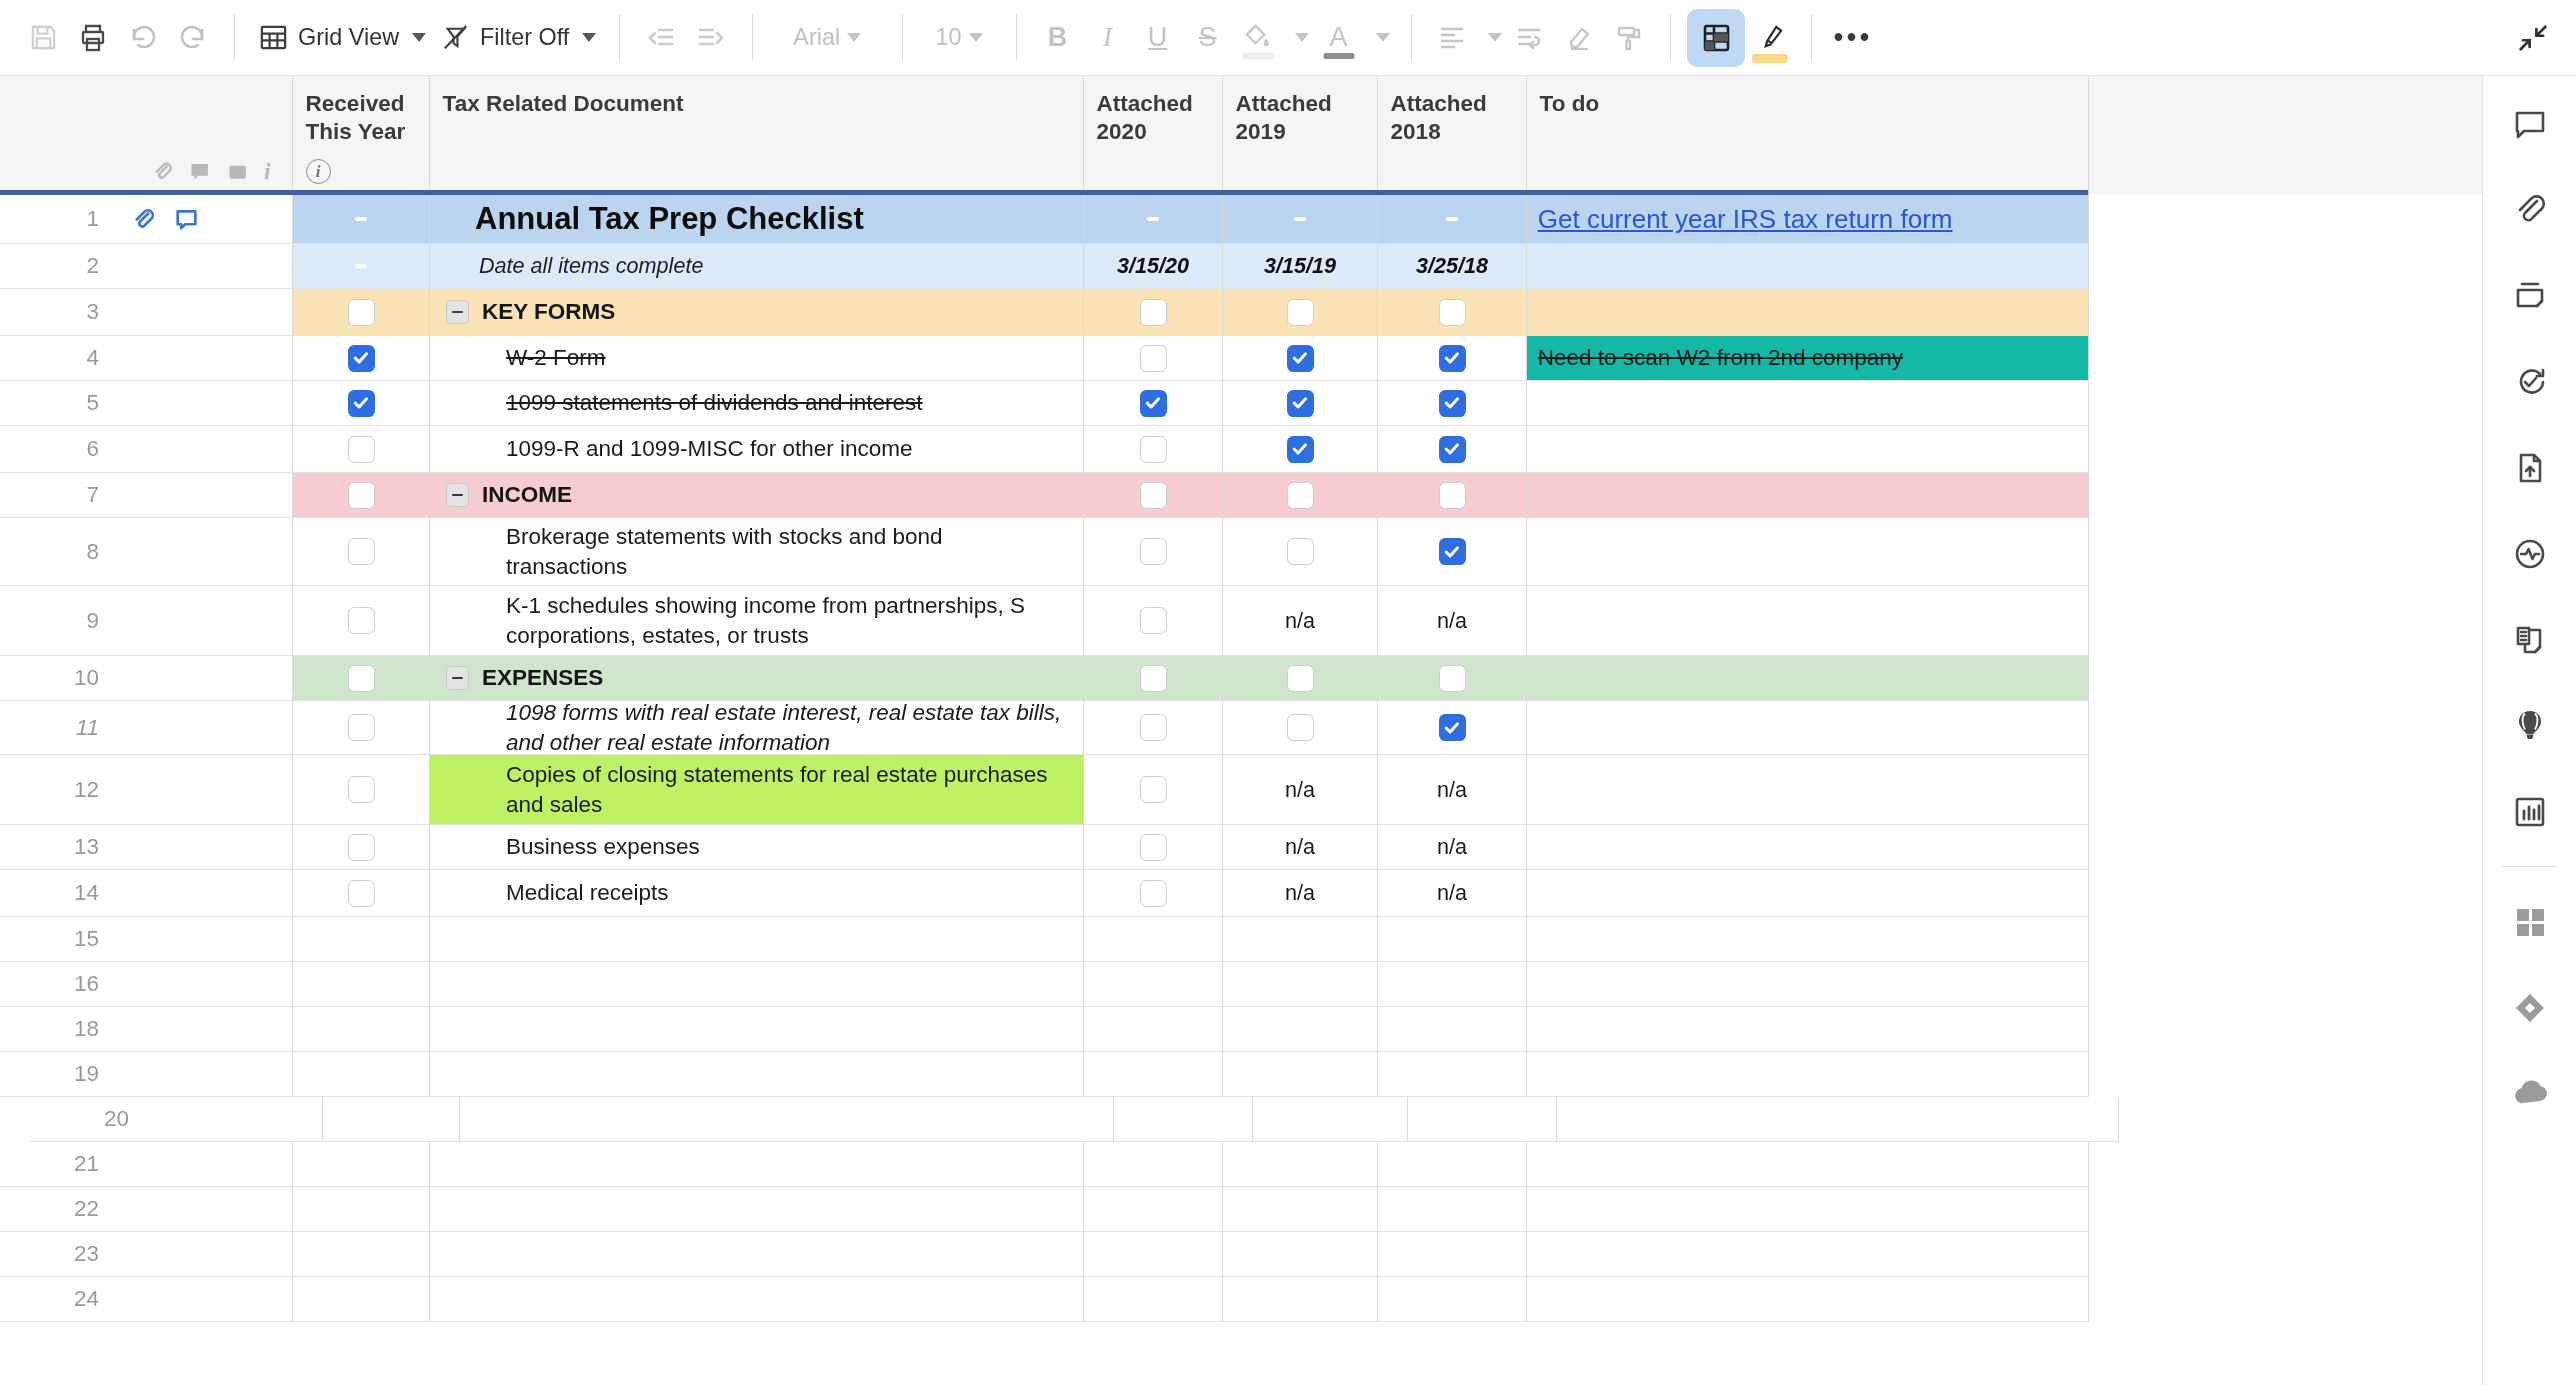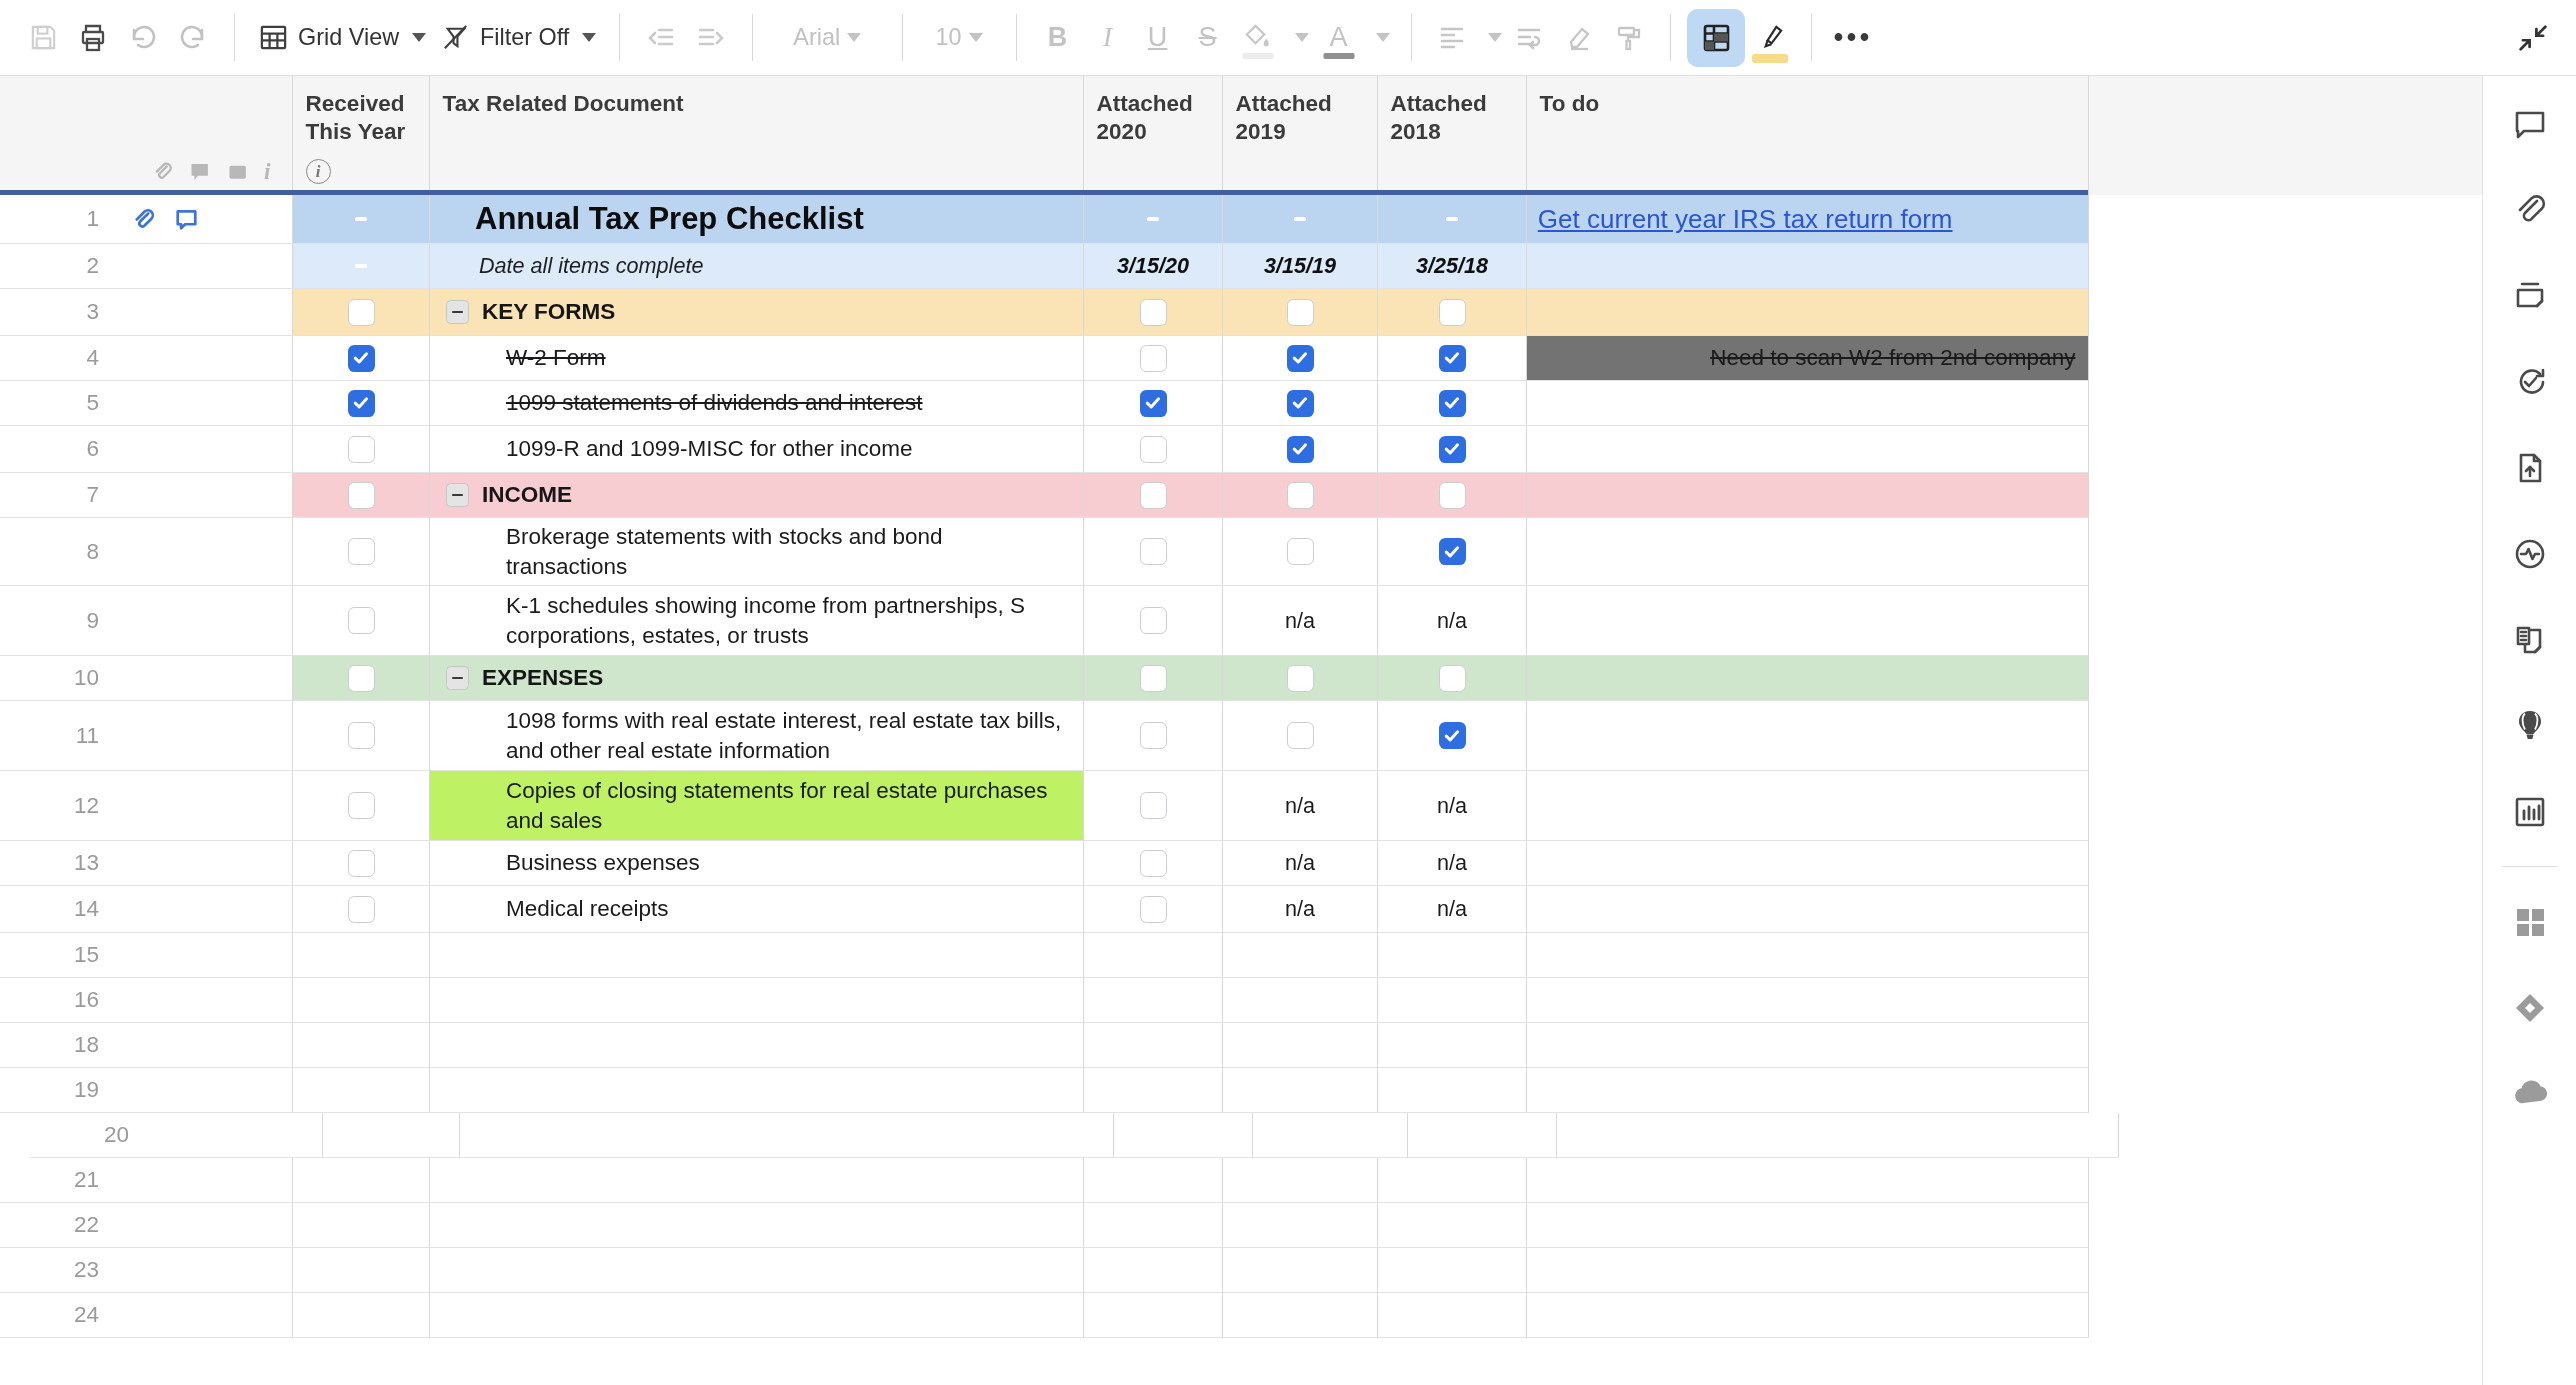--- a/index.html
+++ b/index.html
@@ -392,21 +392,21 @@
                 </svg>
               </div>
             </div>
             <div class="cell col-a2018 center" style="background: rgb(255, 255, 255);">
               <div class="checkbox checked">
                 <svg width="23.4" height="23.4" viewBox="0 0 30 30" fill="none" stroke="#fff" stroke-width="3.8" stroke-linecap="round" stroke-linejoin="round">
                   <path d="M8 15.5 l5 5 L22.5 10"></path>
                 </svg>
               </div>
             </div>
-            <div class="cell col-todo" style="background: #737373; justify-content: flex-end;">
+            <div class="cell col-todo" style="background: #14b8a6;">
               <span class="todo-txt strike">Need to scan W2 from 2nd company</span>
             </div>
           </div>
           <div class="row" style="height: 45px;">
             <div class="gcell col-gutter">
               <div class="rownum">5</div>
             </div>
             <div class="cell col-received center" style="background: rgb(255, 255, 255);">
               <div class="checkbox checked">
                 <svg width="23.4" height="23.4" viewBox="0 0 30 30" fill="none" stroke="#fff" stroke-width="3.8" stroke-linecap="round" stroke-linejoin="round">
@@ -556,21 +556,21 @@
               <div class="checkbox"></div>
             </div>
             <div class="cell col-a2019 center" style="background: rgb(207, 230, 205);">
               <div class="checkbox"></div>
             </div>
             <div class="cell col-a2018 center" style="background: rgb(207, 230, 205);">
               <div class="checkbox"></div>
             </div>
             <div class="cell col-todo" style="background: rgb(207, 230, 205);"></div>
           </div>
-          <div class="row" style="height: 70px;">
+          <div class="row" style="height: 54px; font-style: italic;">
             <div class="gcell col-gutter">
               <div class="rownum">11</div>
             </div>
             <div class="cell col-received center" style="background: rgb(255, 255, 255);">
               <div class="checkbox"></div>
             </div>
             <div class="cell col-doc" style="background: rgb(255, 255, 255);">
               <span class="doc-item">1098 forms with real estate interest, real estate tax bills, and other real estate information</span>
             </div>
             <div class="cell col-a2020 center" style="background: rgb(255, 255, 255);">

